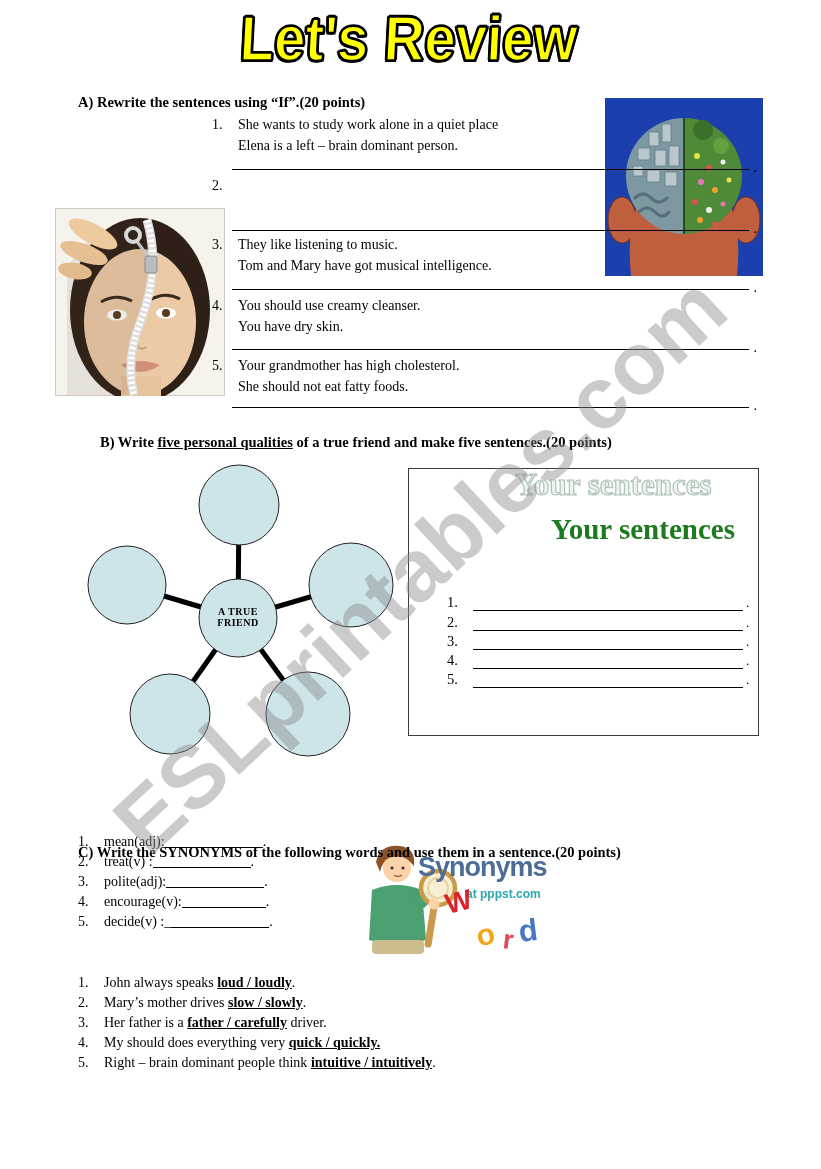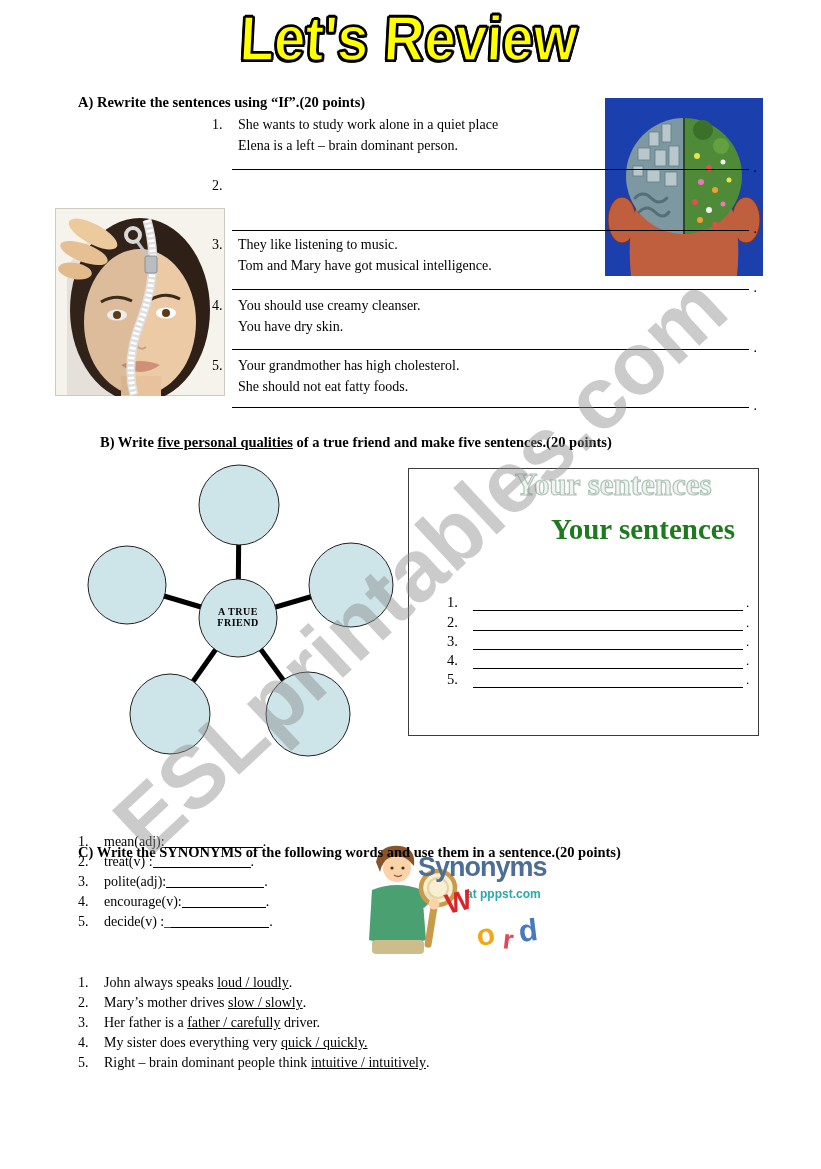--- a/index.html
+++ b/index.html
@@ -66,21 +66,21 @@
   
   .c-item { position:absolute; left:78px; display:flex; align-items:baseline; font-size:14px; z-index:4; }
   .c-item .num { width:26px; flex:none; }
   .c-item .blank { display:inline-block; width:98px; border-bottom:1px solid #000; height:14px; align-self:flex-end; margin-bottom:2px; }
   .c-item .blank.short { width:84px; }
   .syn-clip { position:absolute; left:352px; top:842px; width:215px; height:118px; z-index:2; }
 
   
   .d-item { position:absolute; left:78px; display:flex; font-size:14px; white-space:pre; z-index:4; }
   .d-item .num { width:26px; flex:none; }
-  .d-item .choice { font-weight:normal; text-decoration:underline; }
+  .d-item .choice { font-weight:bold; text-decoration:underline; }
 </style>
 </head>
 <body>
 
 <div class="page">
 
   <div class="title">Let's Review</div>
 
   <div class="watermark">ESLprintables.com</div>
 
@@ -307,19 +307,19 @@
   <div class="d-item" style="top:975px">
     <span class="num">1.</span><span>John always speaks </span><span class="choice">loud / loudly</span><span>.</span>
   </div>
   <div class="d-item" style="top:995px">
     <span class="num">2.</span><span>Mary’s mother drives </span><span class="choice">slow / slowly</span><span>.</span>
   </div>
   <div class="d-item" style="top:1015px">
     <span class="num">3.</span><span>Her father is a </span><span class="choice">father / carefully</span><span> driver.</span>
   </div>
   <div class="d-item" style="top:1035px">
-    <span class="num">4.</span><span>My sister does everything very </span><span class="choice">quick / quickly.</span><span></span>
+    <span class="num">4.</span><span>My should does everything very </span><span class="choice">quick / quickly.</span><span></span>
   </div>
   <div class="d-item" style="top:1055px">
     <span class="num">5.</span><span>Right – brain dominant people think </span><span class="choice">intuitive / intuitively</span><span>.</span>
   </div>
 
 </div>
 
 </body></html>

